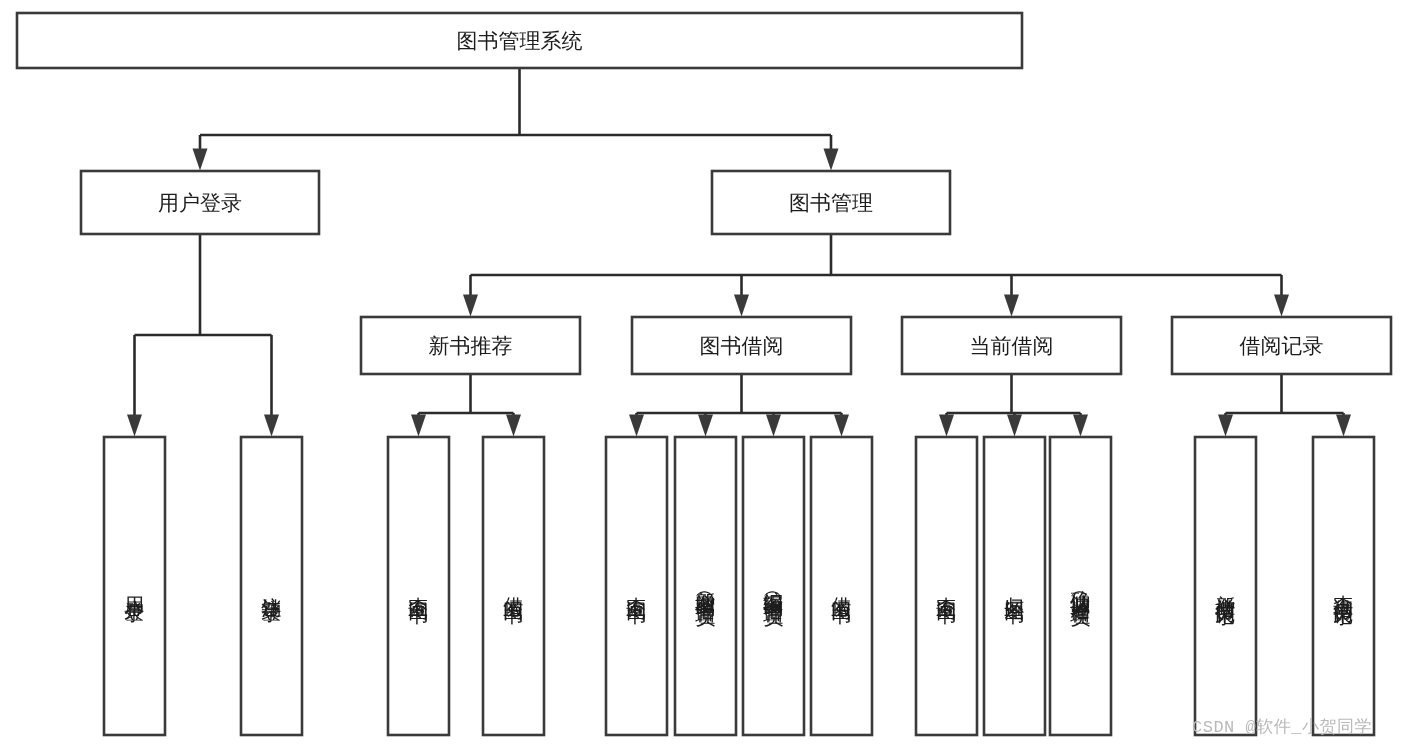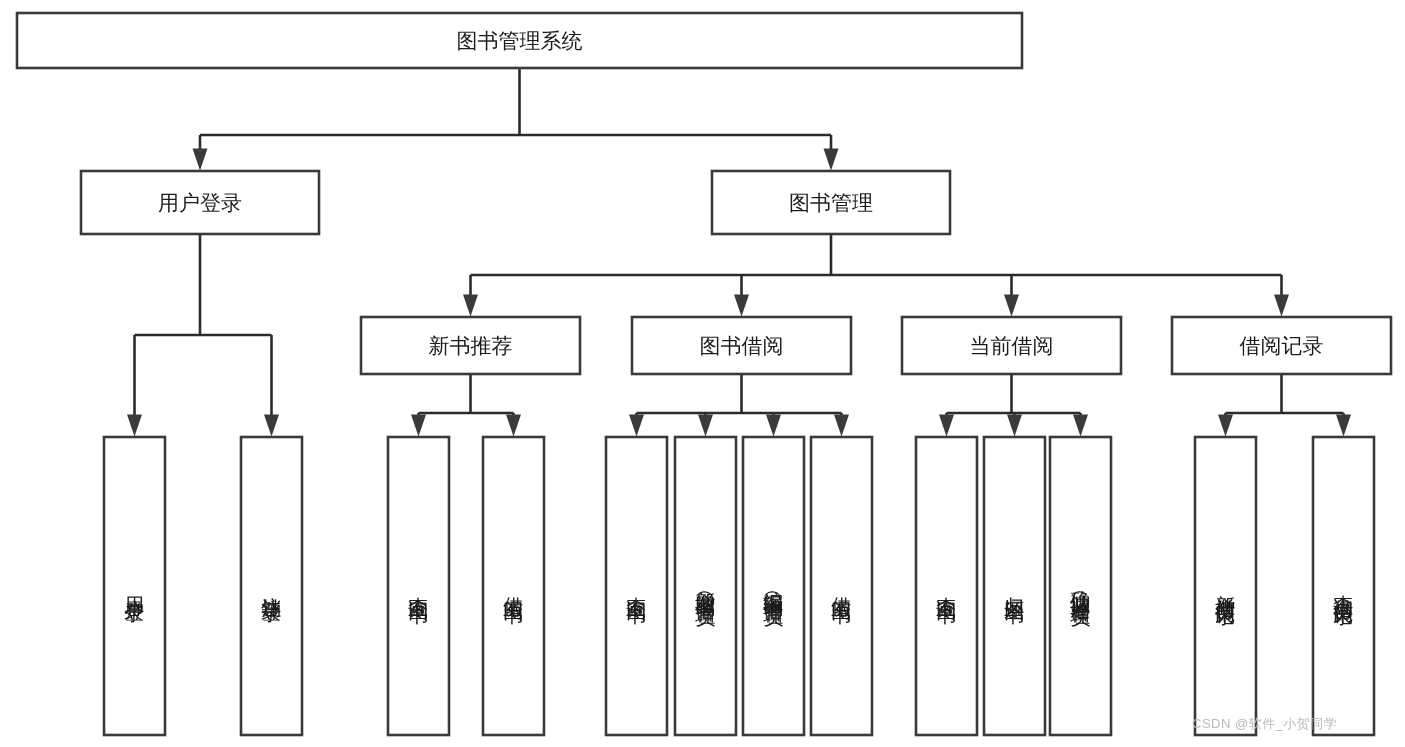--- a/index.html
+++ b/index.html
@@ -60,22 +60,22 @@
     letter-spacing: 2.5px;
     display: flex;
     align-items: center;
     justify-content: center;
     text-align: center;
     white-space: pre;
     pointer-events: none;
   }
   .watermark {
     position: absolute;
-    font-family: Liberation Sans, sans-serif;
-    font-size: 13px;
+    font-family: Liberation Mono, monospace;
+    font-size: 17px;
     color: #b9b9b9;
     white-space: nowrap;
     letter-spacing: 0.5px;
   }
 </style>
 </head>
 <body>
 
 <div id="diagram-root">
 

